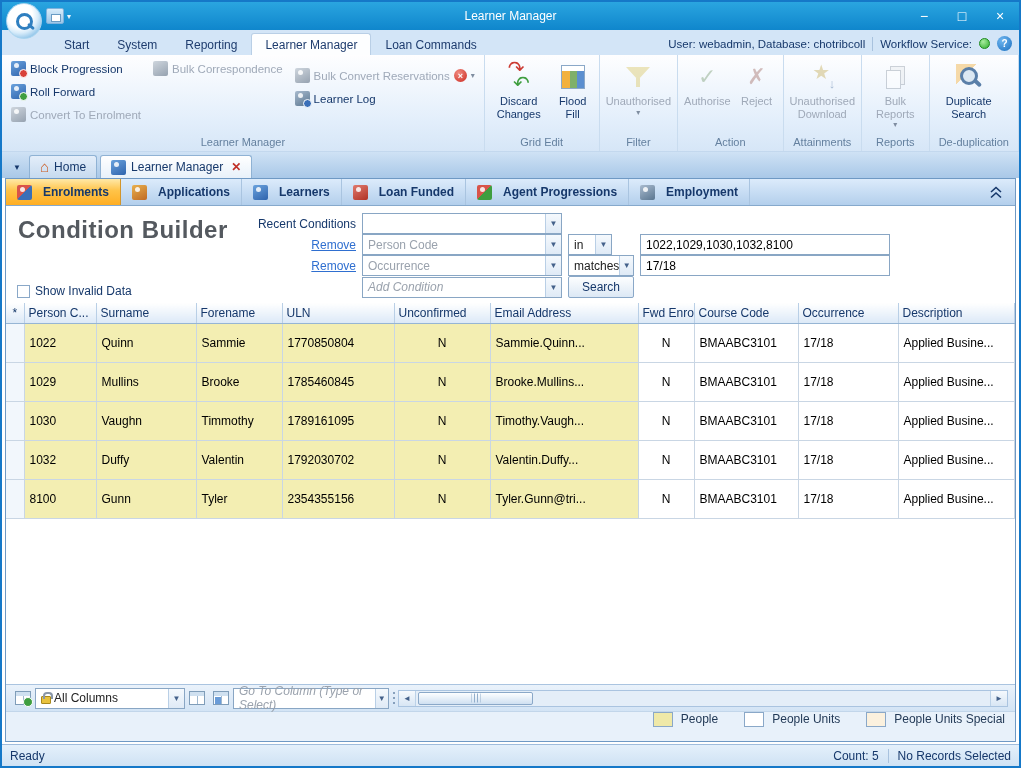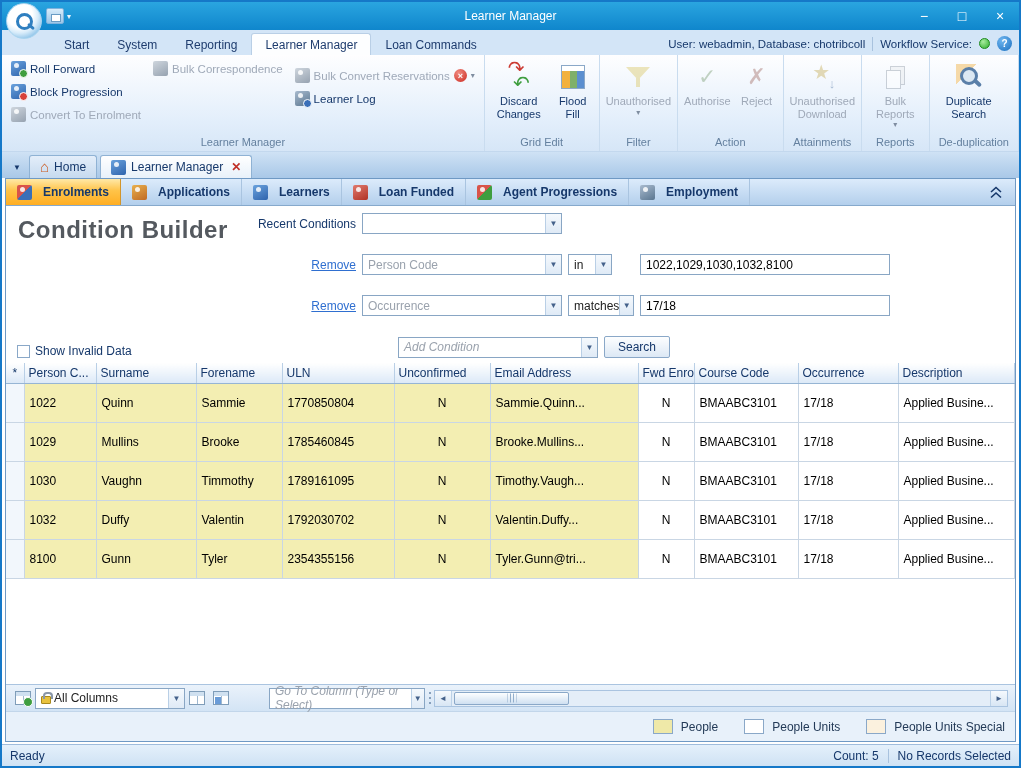--- a/index.html
+++ b/index.html
@@ -94,29 +94,29 @@
   .subtabs{height:27px;background:linear-gradient(#dcebfb,#b3cfec);border-bottom:1px solid #86a9cc;display:flex;align-items:stretch;flex:none;}
   .stab{display:flex;align-items:center;gap:11px;padding:0 11px;font-size:12px;font-weight:bold;color:#16386b;border-right:1px solid #a9c4e0;white-space:nowrap;cursor:default;}
   .stab.active{background:linear-gradient(#ffe9a8,#ffc348 45%,#ffae23);border-right-color:#d2952c;}
   .collapse{margin-left:auto;display:flex;align-items:center;padding:0 12px;}
 
   .content{flex:1;display:flex;flex-direction:column;background:#fff;min-height:0;}
 
   
   .cond{position:relative;padding:7px 0 5px;flex:none;}
   .cb-title{position:absolute;left:12px;top:10px;font-size:24px;font-weight:bold;color:#54595f;letter-spacing:.5px;}
-  .cond-rows{margin-left:248px;display:flex;flex-direction:column;gap:20px;}
+  .cond-rows{margin-left:248px;display:flex;flex-direction:column;gap:0;}
   .crow{display:flex;align-items:center;gap:6px;}
   .col1{width:102px;text-align:right;font-size:12px;color:#16386b;flex:none;}
   .remove-link{color:#2f6fd0;text-decoration:underline;cursor:pointer;}
   .combo{height:21px;border:1px solid #89a6c4;background:#fff;display:flex;align-items:center;font-size:12px;color:#222;padding-left:5px;position:relative;}
   .combo .ccaret{margin-left:auto;width:16px;align-self:stretch;display:flex;align-items:center;justify-content:center;background:linear-gradient(#f5f9fd,#dfeaf6);border-left:1px solid #b9cfe6;color:#44618a;font-size:8px;}
   .w200{width:200px;}
   .combo.dis{color:#9aa2ad;}
-  .combo.italic{font-style:italic;color:#9aa2ad;margin-left:36px;}
+  .combo.italic{font-style:italic;color:#9aa2ad;}
   .op-col{width:66px;display:flex;flex:none;}
   .op-in{min-width:44px;}
   .op-matches{min-width:64px;}
   .vinput{width:250px;height:21px;border:1px solid #89a6c4;font-size:12px;padding:0 5px;font-family:inherit;color:#000;}
   .check-row{position:absolute;left:11px;bottom:5px;display:flex;align-items:center;gap:5px;font-size:12px;color:#16386b;}
   .checkbox{width:13px;height:13px;border:1px solid #8aa8c8;background:#fff;flex:none;}
   .search-btn{height:22px;padding:0 13px;border:1px solid #8aa8c8;background:linear-gradient(#fdfeff,#dce8f5);font-size:12px;color:#16386b;border-radius:2px;font-family:inherit;}
 
   
   table.grid{border-collapse:collapse;table-layout:fixed;width:100%;font-size:12px;flex:none;}
@@ -142,21 +142,21 @@
   .vsplit{width:9px;display:flex;align-items:center;justify-content:center;}
   .vsplit span{width:2px;height:2px;background:#6a87a8;border-radius:50%;box-shadow:0 5px 0 #6a87a8,0 -5px 0 #6a87a8;}
   .hscroll{flex:1;height:17px;border:1px solid #aac4e0;background:#e4eef8;display:flex;align-items:stretch;margin-right:2px;}
   .sc-arrow{width:17px;display:flex;align-items:center;justify-content:center;font-size:8px;color:#44618a;background:linear-gradient(#f5f9fd,#d8e6f4);}
   .sc-arrow.l{border-right:1px solid #bcd2e8;}
   .sc-arrow.r{border-left:1px solid #bcd2e8;margin-left:auto;}
   .sc-thumb{width:115px;margin:1px 0 1px 2px;background:linear-gradient(#fdfeff,#cfe0f1);border:1px solid #8aa8c8;border-radius:2px;position:relative;}
   .sc-thumb::after{content:"";position:absolute;width:9px;height:9px;left:50%;top:50%;transform:translate(-50%,-50%);background:repeating-linear-gradient(90deg,#92aecb 0 1px,rgba(0,0,0,0) 1px 3px);}
 
   
-  .legend{height:30px;background:#e8f1fa;border-top:1px solid #c2d6ea;display:flex;align-items:center;justify-content:flex-end;gap:8px;padding:0 10px;font-size:12px;color:#233a57;flex:none;}
+  .legend{height:30px;background:#e8f1fa;border-top:1px solid #c2d6ea;display:flex;justify-content:flex-end;gap:8px;padding:0 10px;font-size:12px;color:#233a57;flex:none;}
   .sw{width:20px;height:15px;border:1px solid #8aa8c8;flex:none;}
   .sw-people{background:#efe9a8;}
   .sw-units{background:#ffffff;}
   .sw-special{background:#fbf1de;}
   .lg-gap{width:10px;}
 
   
   .statusbar{height:22px;background:linear-gradient(#e4f0fb,#cfe2f4);border-top:1px solid #9fbcdc;display:flex;align-items:center;font-size:12px;color:#16386b;padding:0 8px;flex:none;}
   .sb-right{margin-left:auto;display:flex;align-items:center;gap:9px;}
 </style>
@@ -193,26 +193,26 @@
       <span class="help">?</span>
     </div>
   </div>
 
   <div class="ribbon">
 
     <div class="rgroup">
       <div class="rgroup-body">
         <div class="sbcol">
           <div class="sb">
+            <span class="mini m-blue person b-red"></span>
+            <span>Block Progression</span>
+          </div>
+          <div class="sb">
             <span class="mini m-blue person b-green"></span>
             <span>Roll Forward</span>
-          </div>
-          <div class="sb">
-            <span class="mini m-blue person b-red"></span>
-            <span>Block Progression</span>
           </div>
           <div class="sb disabled">
             <span class="mini m-gray person"></span>
             <span>Convert To Enrolment</span>
           </div>
         </div>
         <div class="sbcol">
           <div class="sb disabled">
             <span class="mini m-gray"></span>
             <span>Bulk Correspondence</span>

